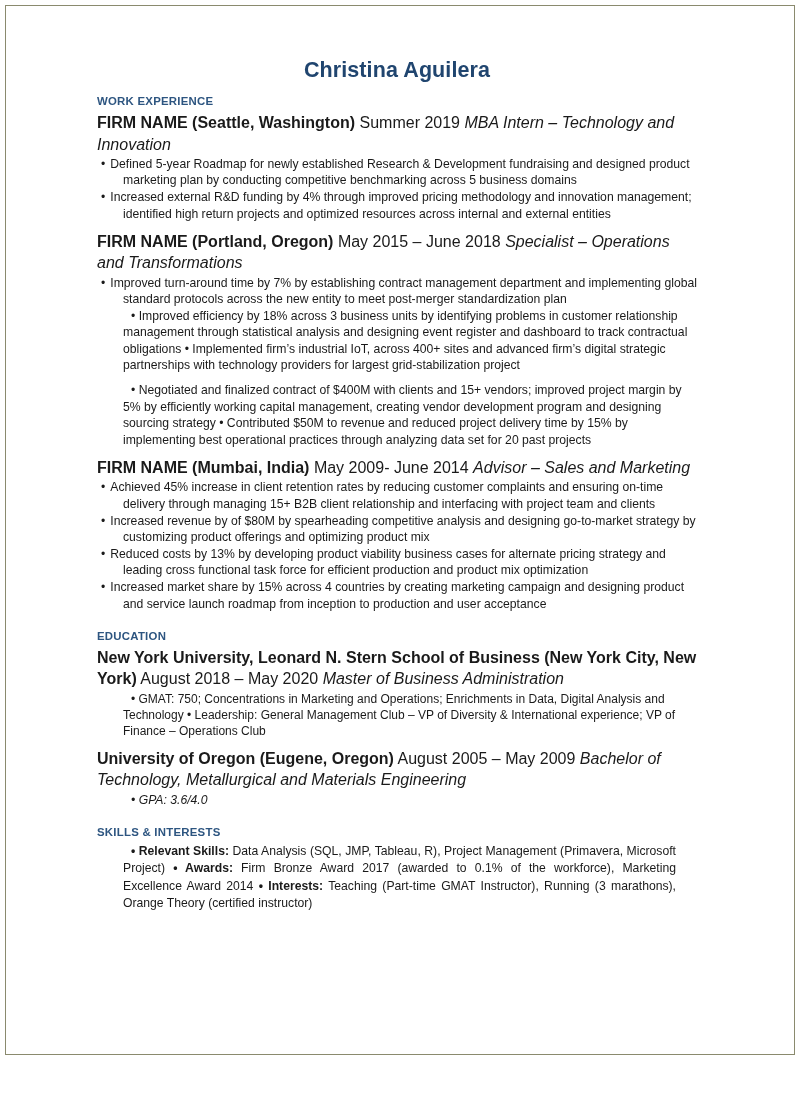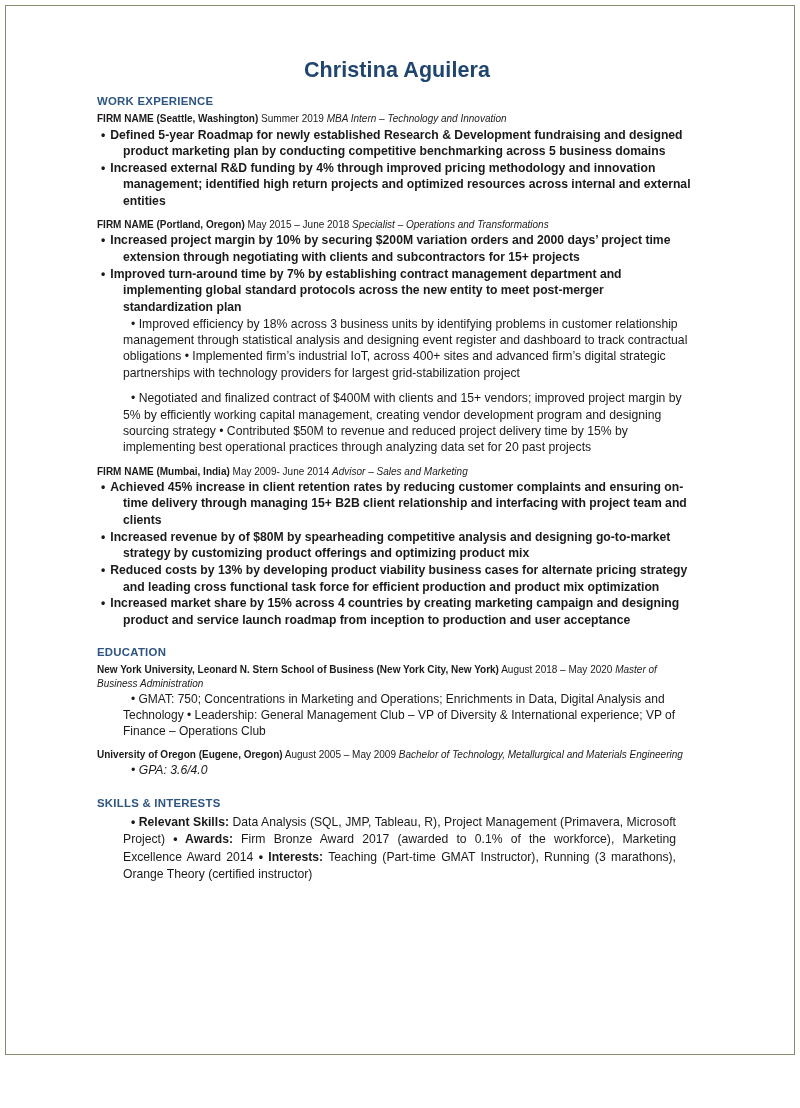--- a/index.html
+++ b/index.html
@@ -62,35 +62,34 @@
     margin: 0 0 5px 0;
   }
   .section-block { margin-bottom: 2px; margin-top: 12px; }
   .section-gap-edu { margin-top: 18px; }
   .section-gap-skills { margin-top: 18px; }
 
   
   .entry { margin-bottom: 1px; }
   .entry + .entry { margin-top: 9px; }
   .entry-header {
-    font-size: 10px;
+    font-size: 16px;
     line-height: 1.33;
     color: #1a1a1a;
     margin: 0 0 1px 0;
   }
   .entry-header .org { font-weight: bold; }
   .entry-header .dates { font-weight: normal; }
   .entry-header .role { font-style: italic; }
 
   
   ul.bullets {
     list-style: none;
     margin: 0;
     padding: 0;
-    font-weight: bold;
   }
   ul.bullets > li {
     font-size: 12.2px;
     line-height: 1.345;
     color: #1a1a1a;
     padding-left: 26px;
     text-indent: -22px;
     margin: 0 0 0.5px 0;
   }
   ul.bullets > li::before {
@@ -150,21 +149,20 @@
           <div class="entry">
             <div class="entry-header"><span class="org">FIRM NAME (Seattle, Washington)</span><span class="dates"> Summer 2019 </span><span class="role">MBA Intern – Technology and Innovation</span></div>
             <ul class="bullets">
               <li>Defined 5-year Roadmap for newly established Research &amp; Development fundraising and designed product marketing  plan by conducting competitive benchmarking across 5 business domains</li>
               <li>Increased external R&amp;D funding by 4% through improved pricing methodology and innovation management;  identified high return projects and optimized resources across internal and external entities</li>
             </ul>
           </div>
           <div class="entry">
             <div class="entry-header"><span class="org">FIRM NAME (Portland, Oregon)</span><span class="dates"> May 2015 – June 2018 </span><span class="role">Specialist – Operations and Transformations</span></div>
             <ul class="bullets">
-              <li>Increased project margin by 10% by securing $200M variation orders and 2000 days’ project time extension through  negotiating with clients and subcontractors for 15+ projects</li>
               <li>Improved turn-around time by 7% by establishing contract management department and implementing global  standard protocols across the new entity to meet post-merger standardization plan</li>
             </ul>
             <div class="para-block">• Improved efficiency by 18% across 3 business units by identifying problems in customer relationship management through statistical analysis and designing event register and dashboard to track contractual obligations • Implemented firm’s industrial IoT, across 400+ sites and advanced firm’s digital strategic partnerships with technology  providers for largest grid-stabilization project</div>
           </div>
           <div class="entry">
             <div class="para-block">• Negotiated and finalized contract of $400M with clients and 15+ vendors; improved project margin by 5% by  efficiently working capital management, creating vendor development program and designing sourcing strategy • Contributed $50M to revenue and reduced project delivery time by 15% by implementing best operational practices  through analyzing data set for 20 past projects</div>
           </div>
           <div class="entry">
             <div class="entry-header"><span class="org">FIRM NAME (Mumbai, India)</span><span class="dates"> May 2009- June 2014 </span><span class="role">Advisor – Sales and Marketing</span></div>
             <ul class="bullets">

